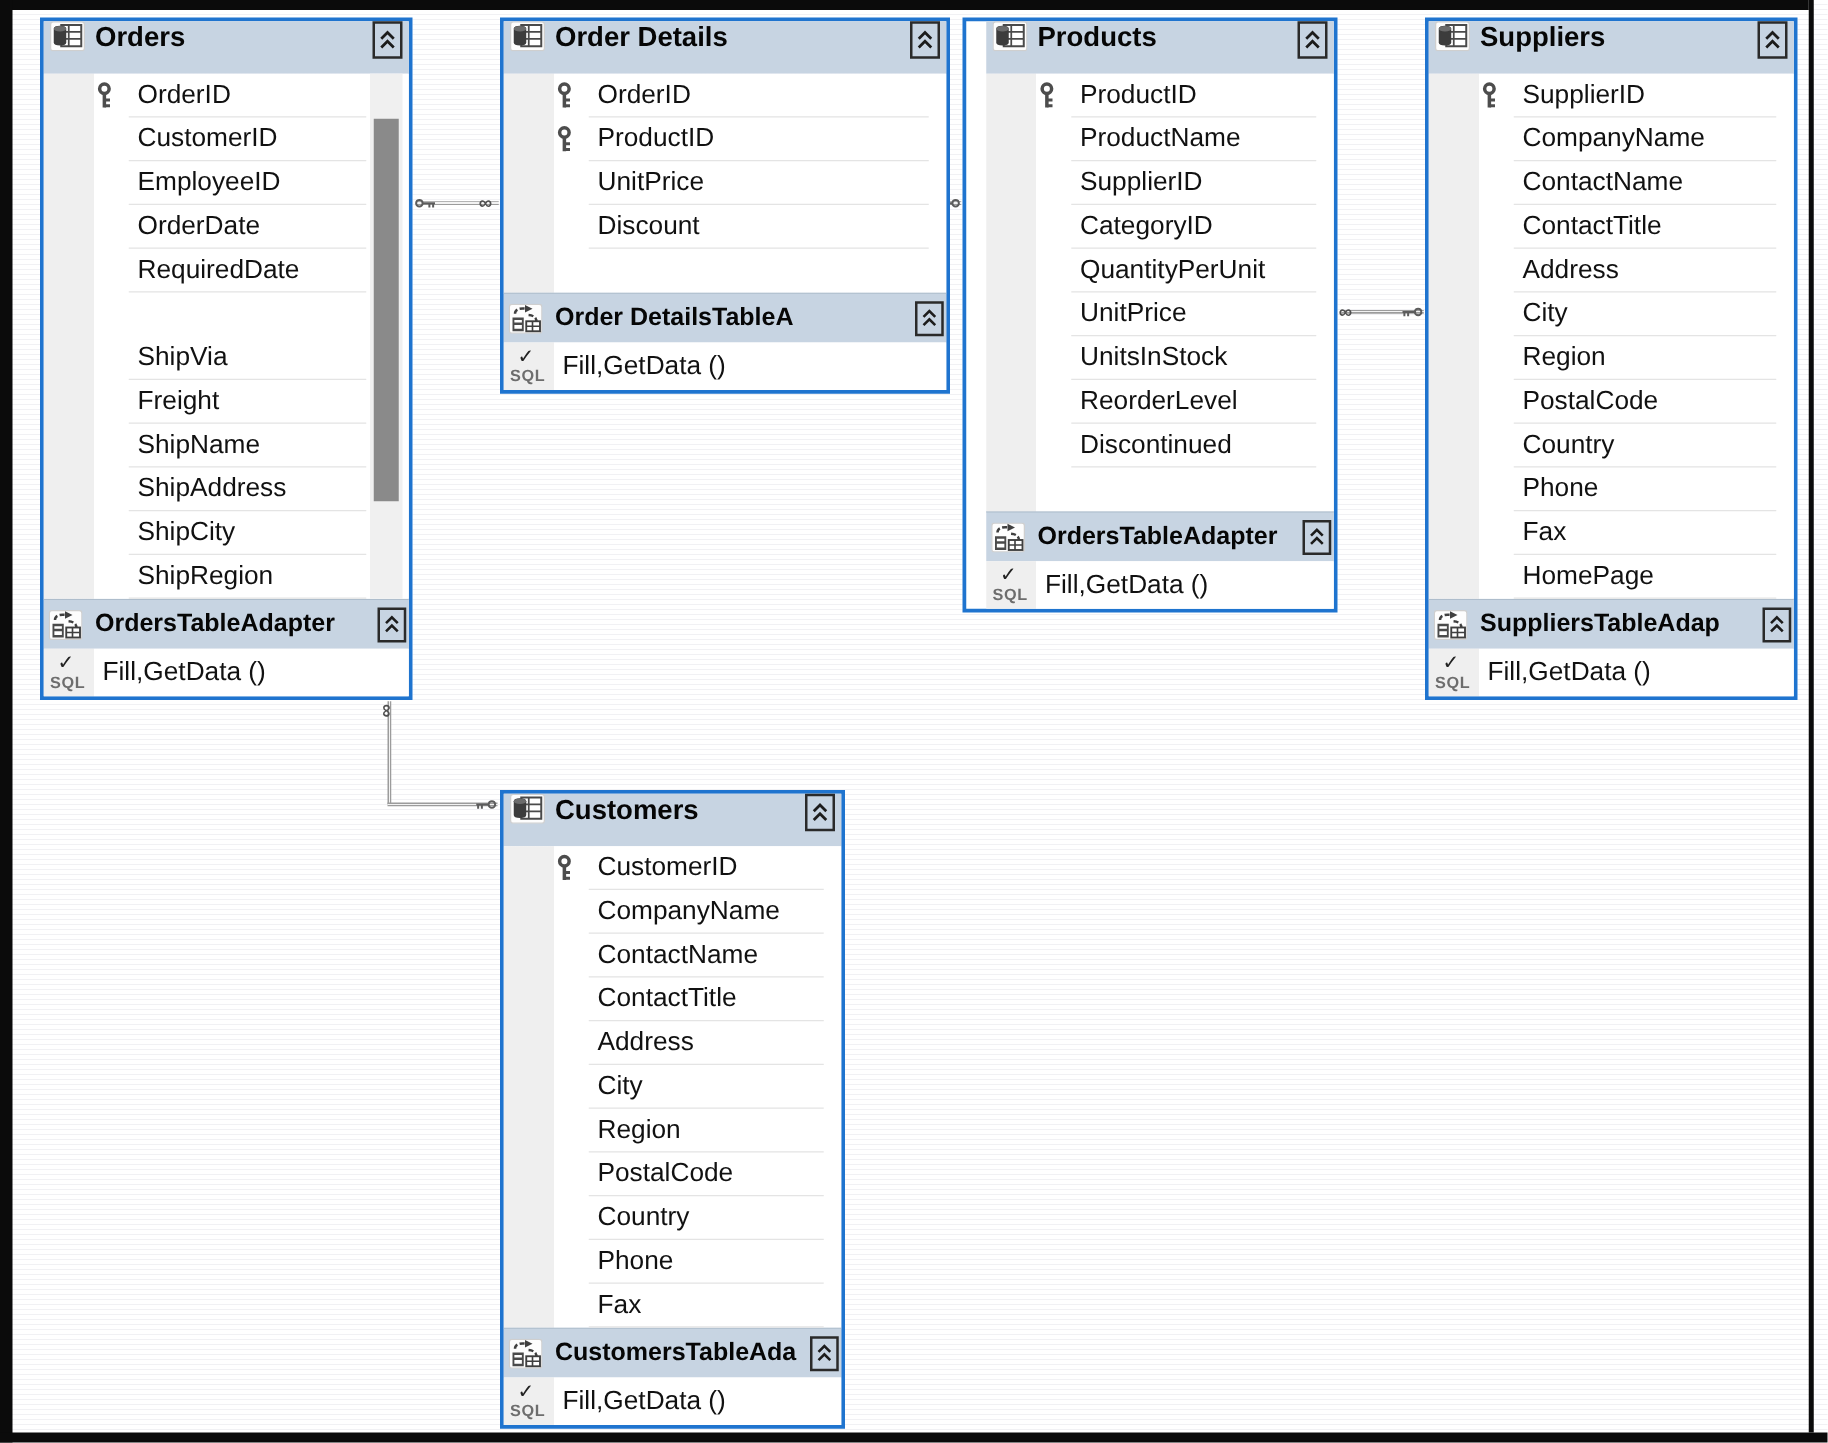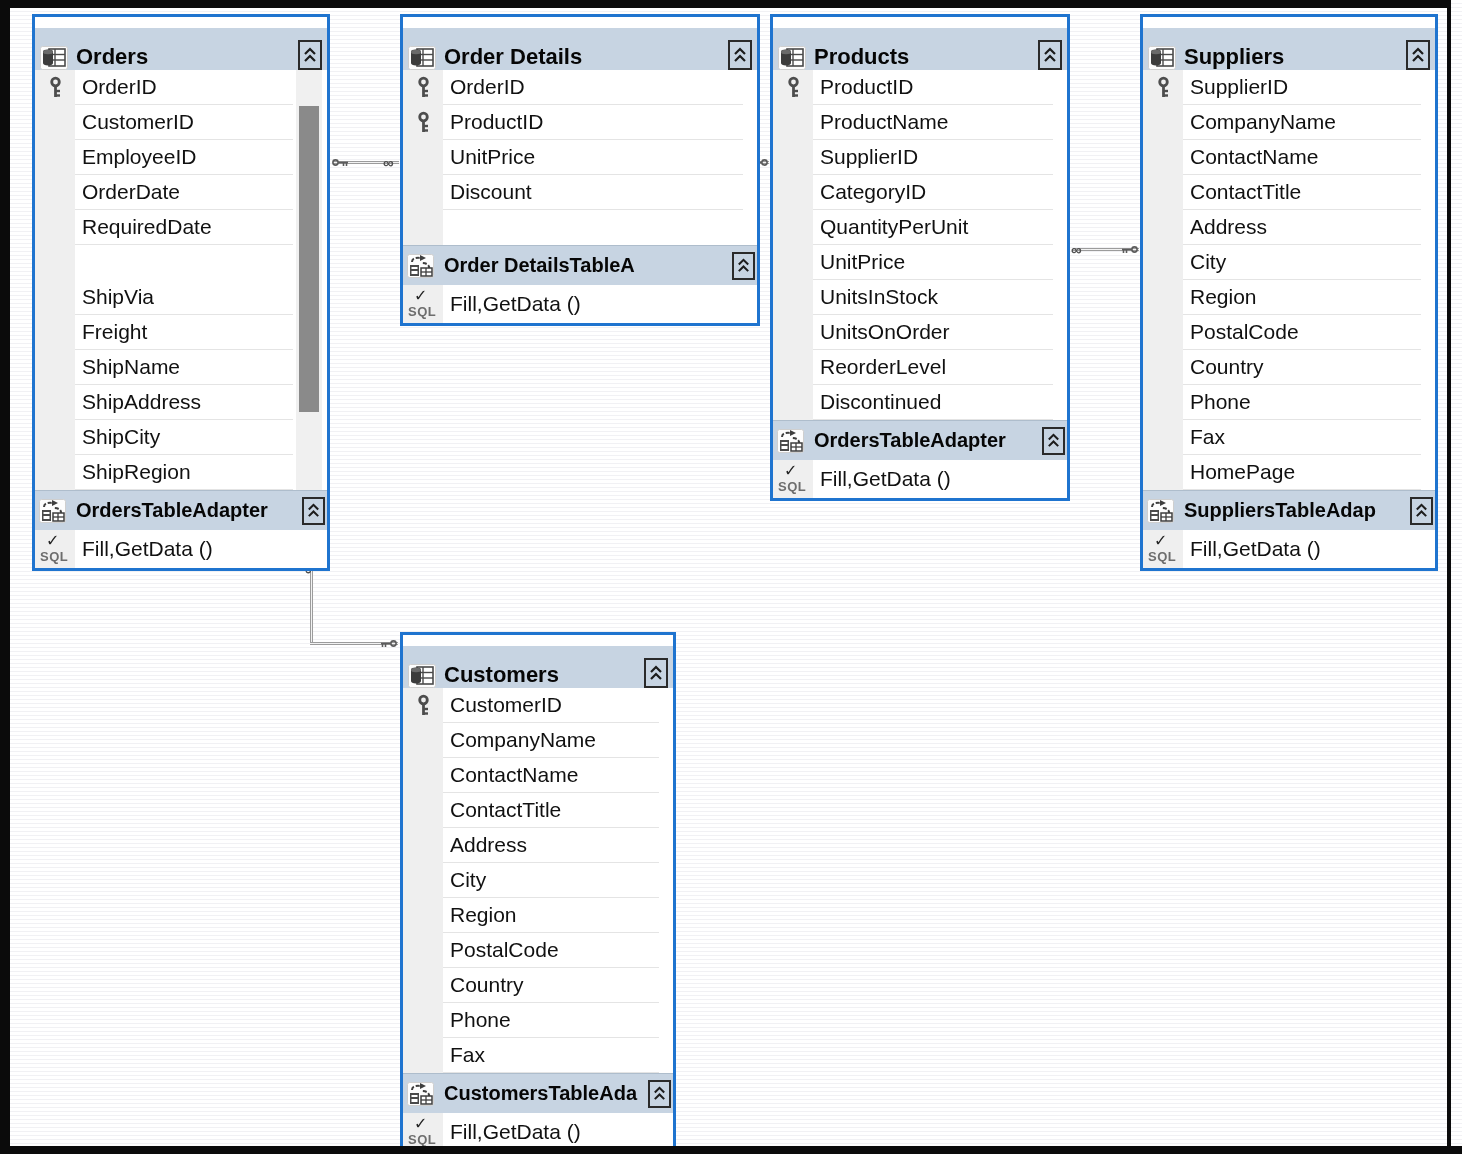--- a/index.html
+++ b/index.html
@@ -10,28 +10,28 @@
   }
   
   .frame{position:absolute;background:#0b0b0b;}
   .frame-top{left:0;top:0;width:1447px;height:8px;}
   .frame-left{left:0;top:0;width:10px;height:1154px;}
   .frame-bottom{left:0;top:1146px;width:1462px;height:8px;}
   .frame-right{left:1447px;top:0;width:4px;height:1146px;}
 
   
   .etable{position:absolute;border:3px solid #1f74cf;background:#ffffff;box-sizing:border-box;}
-  .t-header{height:42px;background:#c7d4e2;display:flex;align-items:flex-end;padding:0 5px;gap:8px;margin-top:11px;}
+  .t-header{height:42px;background:#c7d4e2;display:flex;align-items:flex-start;padding:0 5px;gap:8px;}
   .t-title{font-weight:bold;font-size:22px;color:#060606;white-space:nowrap;overflow:hidden;}
   .collapse-btn{margin-left:auto;flex:0 0 auto;width:24px;height:30px;border:2px solid #2a2a2a;
     background:transparent;display:flex;align-items:center;justify-content:center;box-sizing:border-box;cursor:pointer;}
   .collapse-btn.small{width:23px;height:28px;}
 
   .fields{position:relative;background:linear-gradient(90deg,#efefef 0px,#efefef 40px,#ffffff 40px);}
-  .field-row{height:35px;display:flex;align-items:stretch;}
+  .field-row{height:35px;display:flex;align-items:stretch;margin-left:28px;}
   .f-gutter{width:40px;flex:0 0 auto;display:flex;align-items:center;justify-content:center;}
   .f-cell{flex:1;display:flex;align-items:center;border-bottom:1px solid #e4e4e4;
     font-size:21px;color:#111;padding-left:7px;box-sizing:border-box;margin-right:14px;
     white-space:nowrap;overflow:hidden;}
   .fields.has-scroll .f-cell{margin-right:34px;}
 
   .vscroll{position:absolute;top:0;right:5px;width:26px;height:100%;background:#f0f0f0;}
   .vscroll .thumb{position:absolute;left:3px;top:36px;width:20px;height:306px;background:#8a8a8a;}
 
   .adapter-header{height:39px;background:#c7d4e2;border-top:1px solid #aebdcc;
@@ -380,21 +380,21 @@
     <span class="m-gutter">
       <span class="sql-icon">
           <i class="tick">✓</i>
           <i class="sqltxt">SQL</i>
         </span>
     </span>
     <span class="m-label">Fill,GetData ()</span>
   </div>
 </section>
 
-<section class="etable" style="left:770px;top:14px;width:300px;">
+<section class="etable" style="left:770px;top:14px;width:300px;padding-left:16px;">
   <header class="t-header">
     <svg width="28" height="24" viewBox="0 0 28 24">
       <rect x="0.5" y="0.5" width="27" height="23" rx="2" fill="#fdfdfd" stroke="#cfcfcf"></rect>
       <rect x="9" y="3" width="16" height="17" fill="#ffffff" stroke="#4a4a4a" stroke-width="1.6"></rect>
       <line x1="9" y1="8.5" x2="25" y2="8.5" stroke="#4a4a4a" stroke-width="1.4"></line>
       <line x1="9" y1="14" x2="25" y2="14" stroke="#4a4a4a" stroke-width="1.4"></line>
       <line x1="15" y1="3" x2="15" y2="20" stroke="#4a4a4a" stroke-width="1.4"></line>
       <path d="M3 6 q0-2.4 5-2.4 q5 0 5 2.4 v11 q0 2.4-5 2.4 q-5 0-5-2.4 Z" fill="#3c3c3c"></path>
       <ellipse cx="8" cy="6" rx="5" ry="2.2" fill="#6b6b6b"></ellipse>
     </svg>
@@ -476,31 +476,20 @@
       <div class="field-row">
         <span class="f-gutter">
           <svg width="15" height="23" viewBox="0 0 15 23" style="visibility: hidden;">
             <circle cx="7.5" cy="6" r="3.8" fill="none" stroke="#4d4d4d" stroke-width="2.8"></circle>
             <line x1="7.5" y1="10" x2="7.5" y2="21" stroke="#4d4d4d" stroke-width="2.8"></line>
             <line x1="7.5" y1="15" x2="12" y2="15" stroke="#4d4d4d" stroke-width="2.4"></line>
             <line x1="7.5" y1="19.5" x2="12" y2="19.5" stroke="#4d4d4d" stroke-width="2.4"></line>
           </svg>
         </span>
         <span class="f-cell">UnitsInStock</span>
-      </div>
-      <div class="field-row">
-        <span class="f-gutter">
-          <svg width="15" height="23" viewBox="0 0 15 23" style="visibility: hidden;">
-            <circle cx="7.5" cy="6" r="3.8" fill="none" stroke="#4d4d4d" stroke-width="2.8"></circle>
-            <line x1="7.5" y1="10" x2="7.5" y2="21" stroke="#4d4d4d" stroke-width="2.8"></line>
-            <line x1="7.5" y1="15" x2="12" y2="15" stroke="#4d4d4d" stroke-width="2.4"></line>
-            <line x1="7.5" y1="19.5" x2="12" y2="19.5" stroke="#4d4d4d" stroke-width="2.4"></line>
-          </svg>
-        </span>
-        <span class="f-cell">UnitsOnOrder</span>
       </div>
       <div class="field-row">
         <span class="f-gutter">
           <svg width="15" height="23" viewBox="0 0 15 23" style="visibility: hidden;">
             <circle cx="7.5" cy="6" r="3.8" fill="none" stroke="#4d4d4d" stroke-width="2.8"></circle>
             <line x1="7.5" y1="10" x2="7.5" y2="21" stroke="#4d4d4d" stroke-width="2.8"></line>
             <line x1="7.5" y1="15" x2="12" y2="15" stroke="#4d4d4d" stroke-width="2.4"></line>
             <line x1="7.5" y1="19.5" x2="12" y2="19.5" stroke="#4d4d4d" stroke-width="2.4"></line>
           </svg>
         </span>

